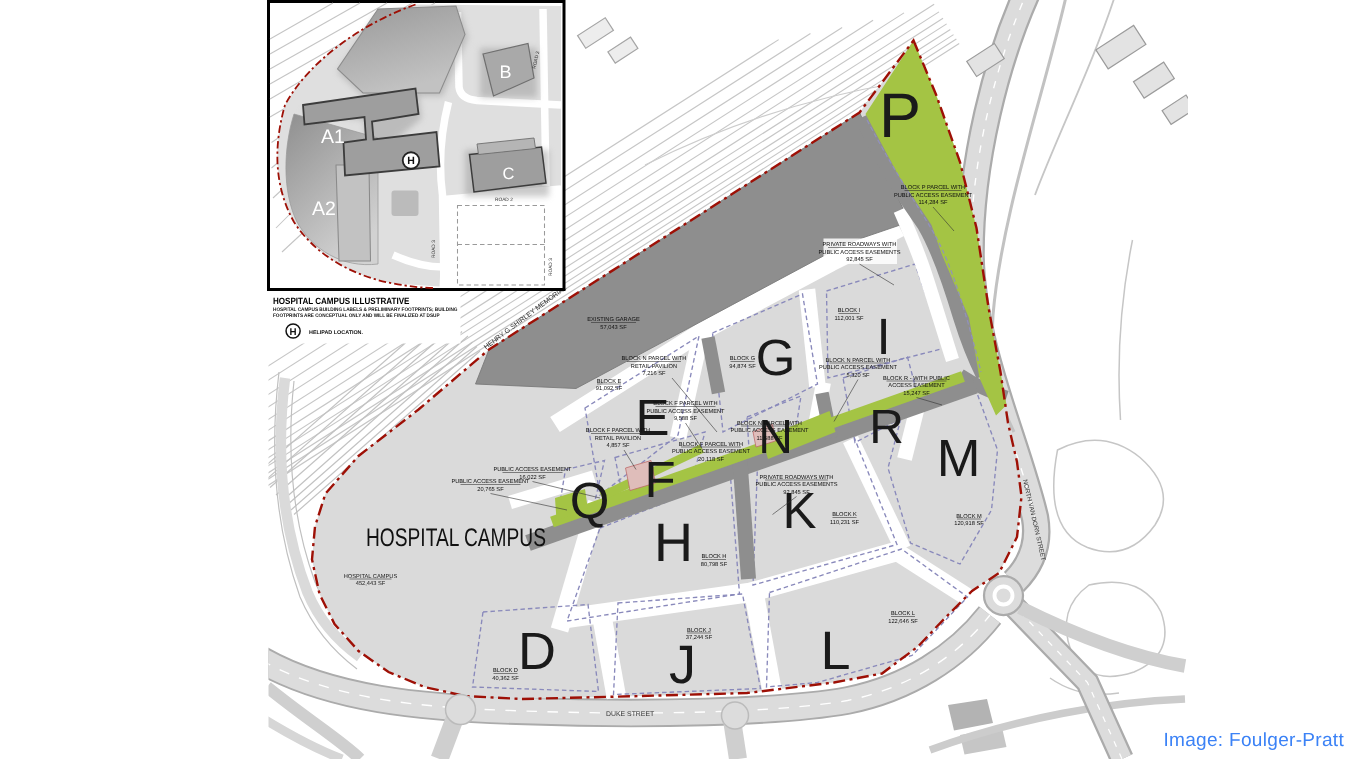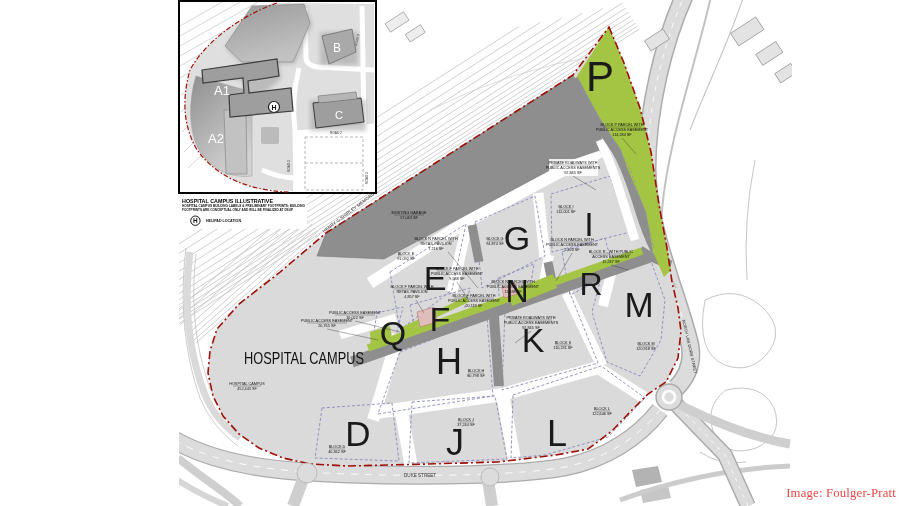--- a/index.html
+++ b/index.html
@@ -1,20 +1,20 @@
 <!DOCTYPE html>
 <html><head>
 <meta charset="utf-8">
 <style>
   html,body{margin:0;padding:0;background:#ffffff;}
   .page{position:relative;width:900px;height:506px;background:#fff;overflow:hidden;
         font-family:"Liberation Sans", sans-serif;}
   svg{display:block;}
-  .credit{position:absolute;right:4px;top:486px;color:#ef4444;font-size:12.7px;
-          font-family:Liberation Serif, serif;letter-spacing:0.2px;}
+  .credit{position:absolute;right:4px;top:486px;color:#3b82f6;font-size:12.7px;
+          font-family:Liberation Sans, sans-serif;letter-spacing:0.2px;}
 </style>
 </head>
 <body>
 <div class="page">
 <svg width="900" height="506" viewBox="0 0 900 506">
 <defs>
   <clipPath id="mapclip">
           <rect x="179" y="0" width="613" height="506"></rect>
         </clipPath>
   <linearGradient id="fanGrad" x1="0" y1="0" x2="0.6" y2="1">

